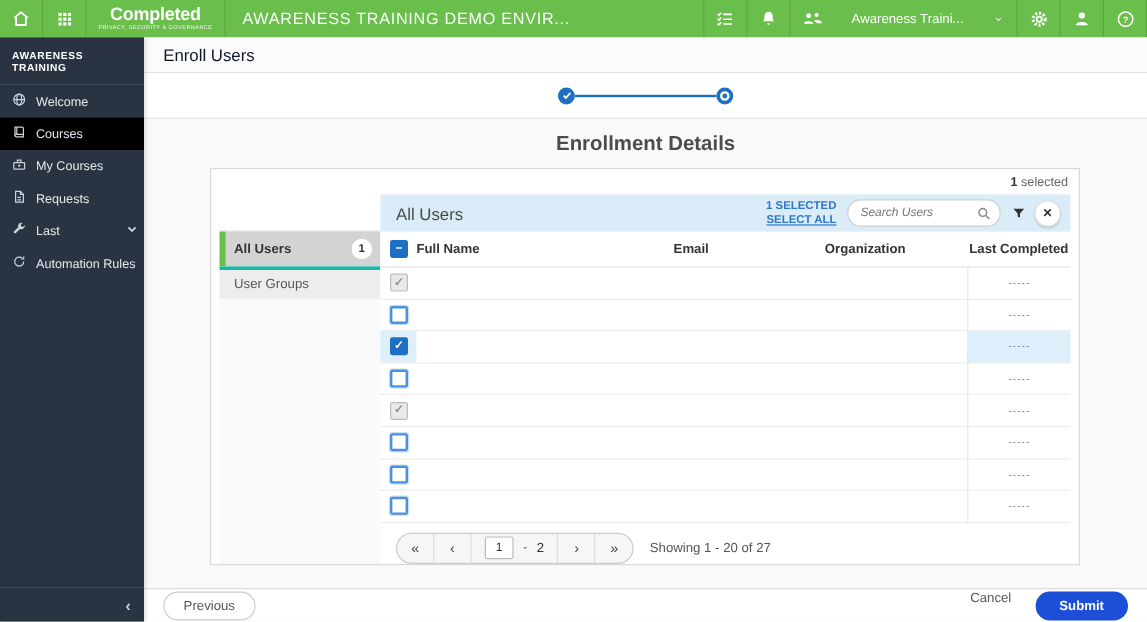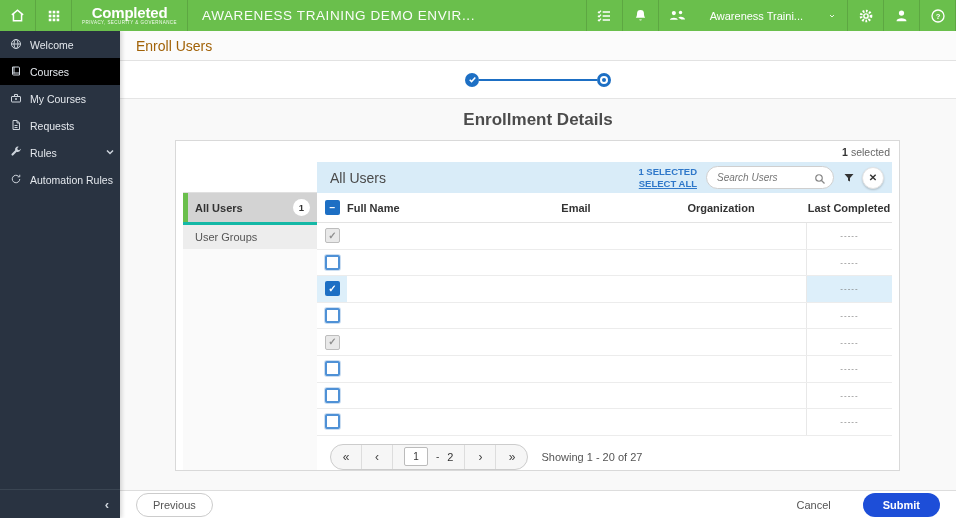--- a/index.html
+++ b/index.html
@@ -21,21 +21,21 @@
   .sidebar { position:absolute; top:31px; left:0; bottom:0; width:120px; background:#293341; color:#e4e8ed; z-index:4; box-shadow:2px 0 4px rgba(0,0,0,.15); }
   .sb-title { padding:10px 10px 9px; font-size:8.5px; font-weight:bold; letter-spacing:.55px; color:#fff; border-bottom:1px solid #3a4552; }
   .sb-item { height:27px; display:flex; align-items:center; gap:8px; padding:0 4px 0 10px; font-size:10.5px; cursor:pointer; }
   .sb-item.active { background:#000000; }
   .sb-item svg { width:12px; height:12px; flex:none; color:#cdd4dc; }
   .sb-sub-chevron { margin-left:auto; color:#aab3bd; }
   .sb-footer { position:absolute; bottom:0; left:0; right:0; height:29px; border-top:1px solid #3a4552; display:flex; align-items:center; justify-content:flex-end; padding-right:11px; color:#cfd5dc; font-size:13px; font-weight:bold; cursor:pointer; }
 
   
   .main { position:absolute; top:31px; left:120px; right:0; bottom:0; background:#f9f9f9; }
-  .page-header { height:30px; background:#fbfbfb; border-bottom:1px solid #e2e2e2; display:flex; align-items:center; padding-left:16px; font-size:14px; color:#a16207; }
+  .page-header { height:30px; background:#fbfbfb; border-bottom:1px solid #e2e2e2; display:flex; align-items:center; padding-left:16px; font-size:14px; color:#0f172a; }
   .stepper-strip { height:38px; background:#fff; border-bottom:1px solid #e5e5e5; display:flex; align-items:center; justify-content:center; }
   .step-done { width:14px; height:14px; border-radius:50%; background:#1d6fc4; display:flex; align-items:center; justify-content:center; }
   .step-line { width:118px; height:2px; background:#1d6fc4; }
   .step-current { width:14px; height:14px; border-radius:50%; border:3px solid #1d6fc4; background:#fff; display:flex; align-items:center; justify-content:center; }
   .step-dot { width:4px; height:4px; border-radius:50%; background:#1d6fc4; }
   .section-heading { text-align:center; font-size:17px; font-weight:bold; color:#4c4c4c; margin:11px 4px 10px; }
 
   
   .card { position:relative; margin-left:55px; width:725px; height:331px; background:#fff; border:1px solid #d9d9d9; }
   .card-top { height:21px; display:flex; align-items:center; justify-content:flex-end; gap:3px; padding-right:9px; font-size:10.5px; color:#666; }
@@ -87,21 +87,21 @@
   .pg-page { display:flex; align-items:center; gap:8px; padding:0 11px; border-right:1px solid #ddd; }
   .pg-input { width:24px; height:19px; border:1px solid #bbb; border-radius:2px; text-align:center; font-size:10px; color:#333; background:#fff; outline:none; font-family:"Liberation Sans",sans-serif; }
   .pg-dash { font-size:10px; color:#444; }
   .pg-num { font-size:11px; color:#333; }
   .pg-btn:last-child { border-right:none; }
   .pg-info { font-size:11px; color:#555; }
 
   
   .bottombar { position:absolute; bottom:0; left:0; right:0; height:28px; background:#fff; border-top:1px solid #ddd; display:flex; align-items:center; justify-content:space-between; padding:0 16px; }
   .btn-previous { border:1px solid #ccc; border-radius:14px; background:#fff; padding:5px 16px; font-size:11px; color:#555; cursor:pointer; font-family:"Liberation Sans",sans-serif; }
-  .right-actions { display:flex; align-items:center; gap:32px; }
+  .right-actions { display:flex; gap:20px; }
   .cancel-link { font-size:11px; color:#555; cursor:pointer; }
   .btn-submit { background:#1d4ed8; color:#fff; border:none; border-radius:14px; padding:6px 20px; font-size:11px; font-weight:bold; cursor:pointer; font-family:"Liberation Sans",sans-serif; }
 </style>
 </head>
 <body>
 
 <div class="topbar">
   <div class="tb-seg tb-btn">
     <span>
         <svg width="15" height="15" viewBox="0 0 24 24" fill="none" stroke="currentColor" stroke-width="2.4">
@@ -186,20 +186,21 @@
           <svg width="16" height="16" viewBox="0 0 24 24">
             <circle cx="12" cy="12" r="9" fill="none" stroke="currentColor" stroke-width="2"></circle>
             <text x="12" y="16.2" text-anchor="middle" font-size="11.5" font-weight="bold" fill="currentColor" font-family="Liberation Sans, sans-serif">?</text>
           </svg>
         </span>
     </div>
   </div>
 </div>
 
 <div class="sidebar">
+  <div class="sb-title">AWARENESS TRAINING</div>
   <div class="sb-item">
     <span><svg viewBox="0 0 24 24" fill="none" stroke="currentColor" stroke-width="2">
           <circle cx="12" cy="12" r="9"></circle>
           <ellipse cx="12" cy="12" rx="4" ry="9"></ellipse>
           <path d="M3 12 H21"></path>
         </svg></span>
     <span>Welcome</span>
   </div>
   <div class="sb-item active">
     <span><svg viewBox="0 0 24 24" fill="none" stroke="currentColor" stroke-width="2">
@@ -222,21 +223,21 @@
           <path d="M6 3 h8 l5 5 v13 H6 z"></path>
           <path d="M14 3 v5 h5"></path>
           <path d="M9 13 h6 M9 17 h6"></path>
         </svg></span>
     <span>Requests</span>
   </div>
   <div class="sb-item">
     <span><svg viewBox="0 0 24 24" fill="currentColor">
           <path d="M21 6.5 a5.5 5.5 0 0 1-7.6 5.1 L6.5 18.5 a2.1 2.1 0 0 1-3-3 l6.9-6.9 A5.5 5.5 0 0 1 17.5 1.6 l-3 3 1 2.9 2.9 1 3-3 c.4.9.6 1.9.6 3z"></path>
         </svg></span>
-    <span>Rules</span>
+    <span>Last</span>
     <span class="sb-sub-chevron"><svg width="8" height="8" viewBox="0 0 24 24" fill="none" stroke="currentColor" stroke-width="3">
           <path d="M6 9 l6 6 6-6"></path>
         </svg></span>
   </div>
   <div class="sb-item">
     <span><svg viewBox="0 0 24 24" fill="none" stroke="currentColor" stroke-width="2">
           <path d="M19.5 12 a7.5 7.5 0 1 1-2.2-5.3"></path>
           <path d="M19.5 3.5 v4.2 h-4.2"></path>
         </svg></span>
     <span>Automation Rules</span>

